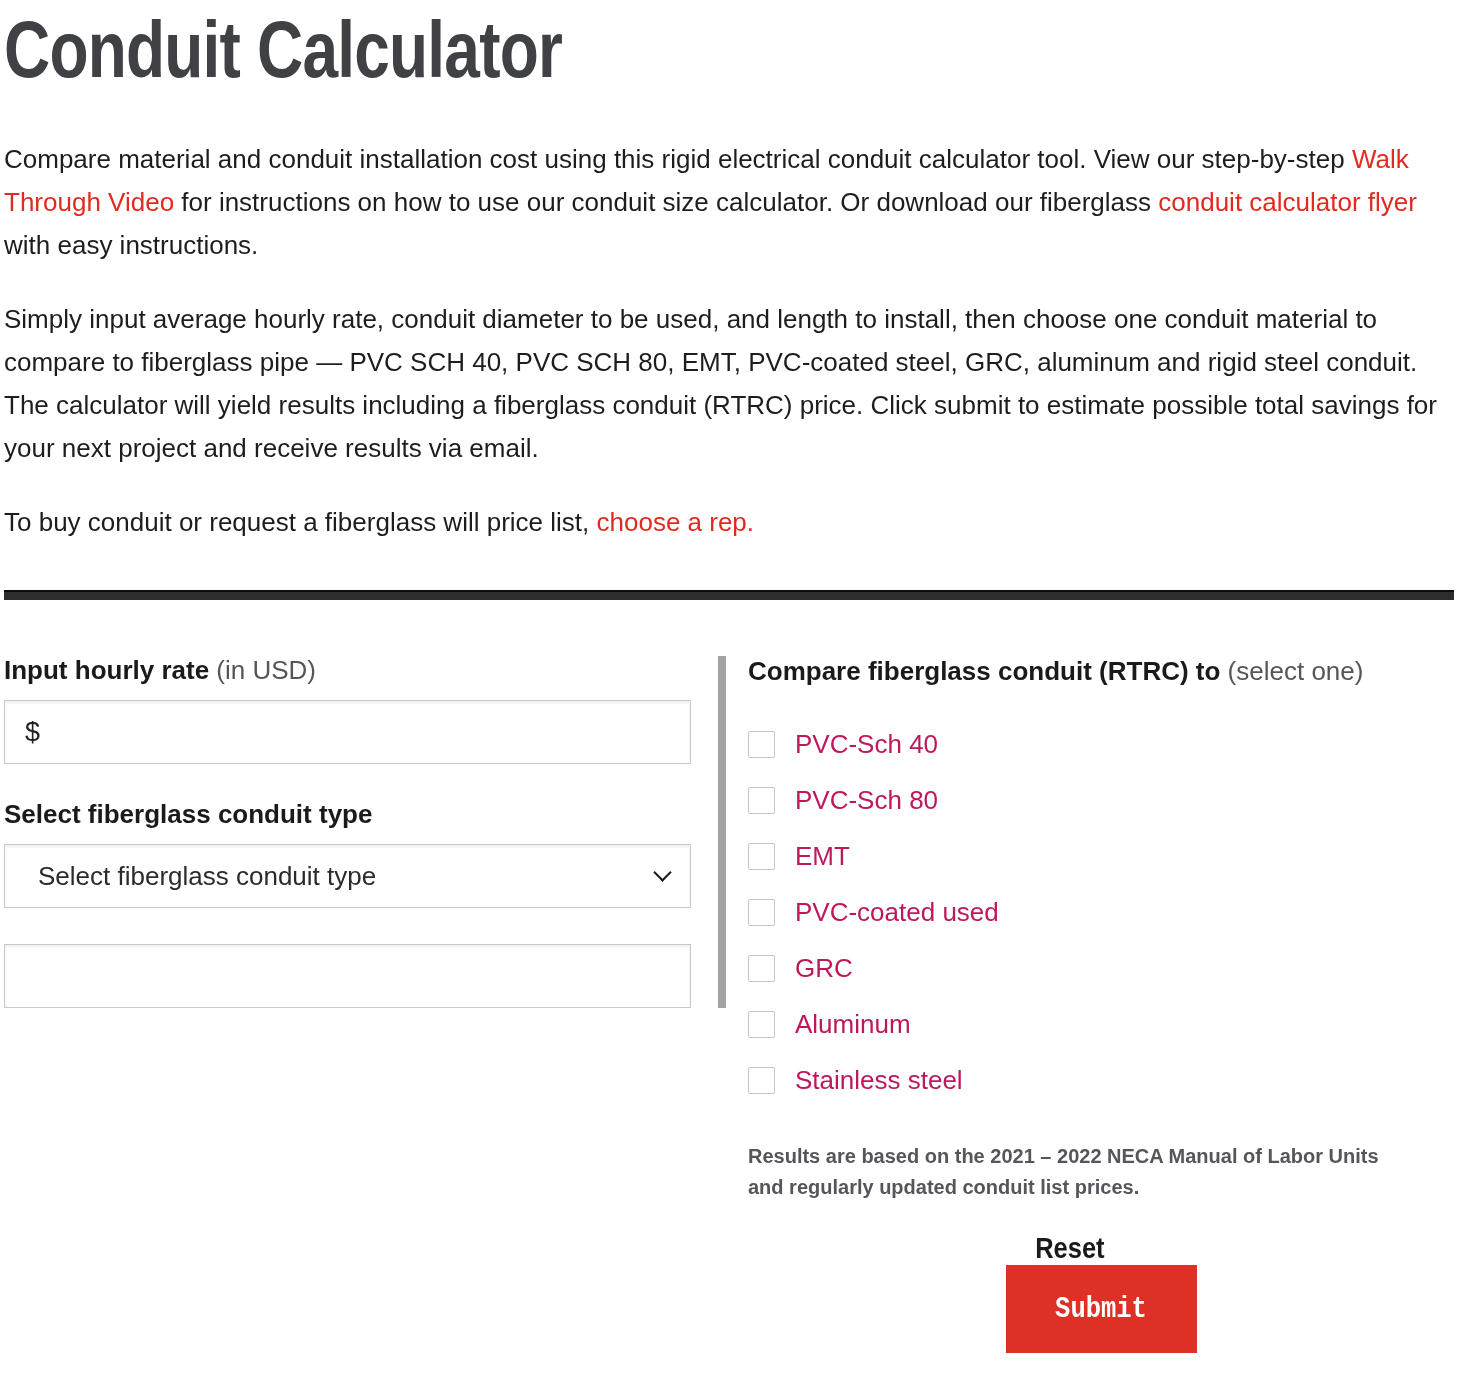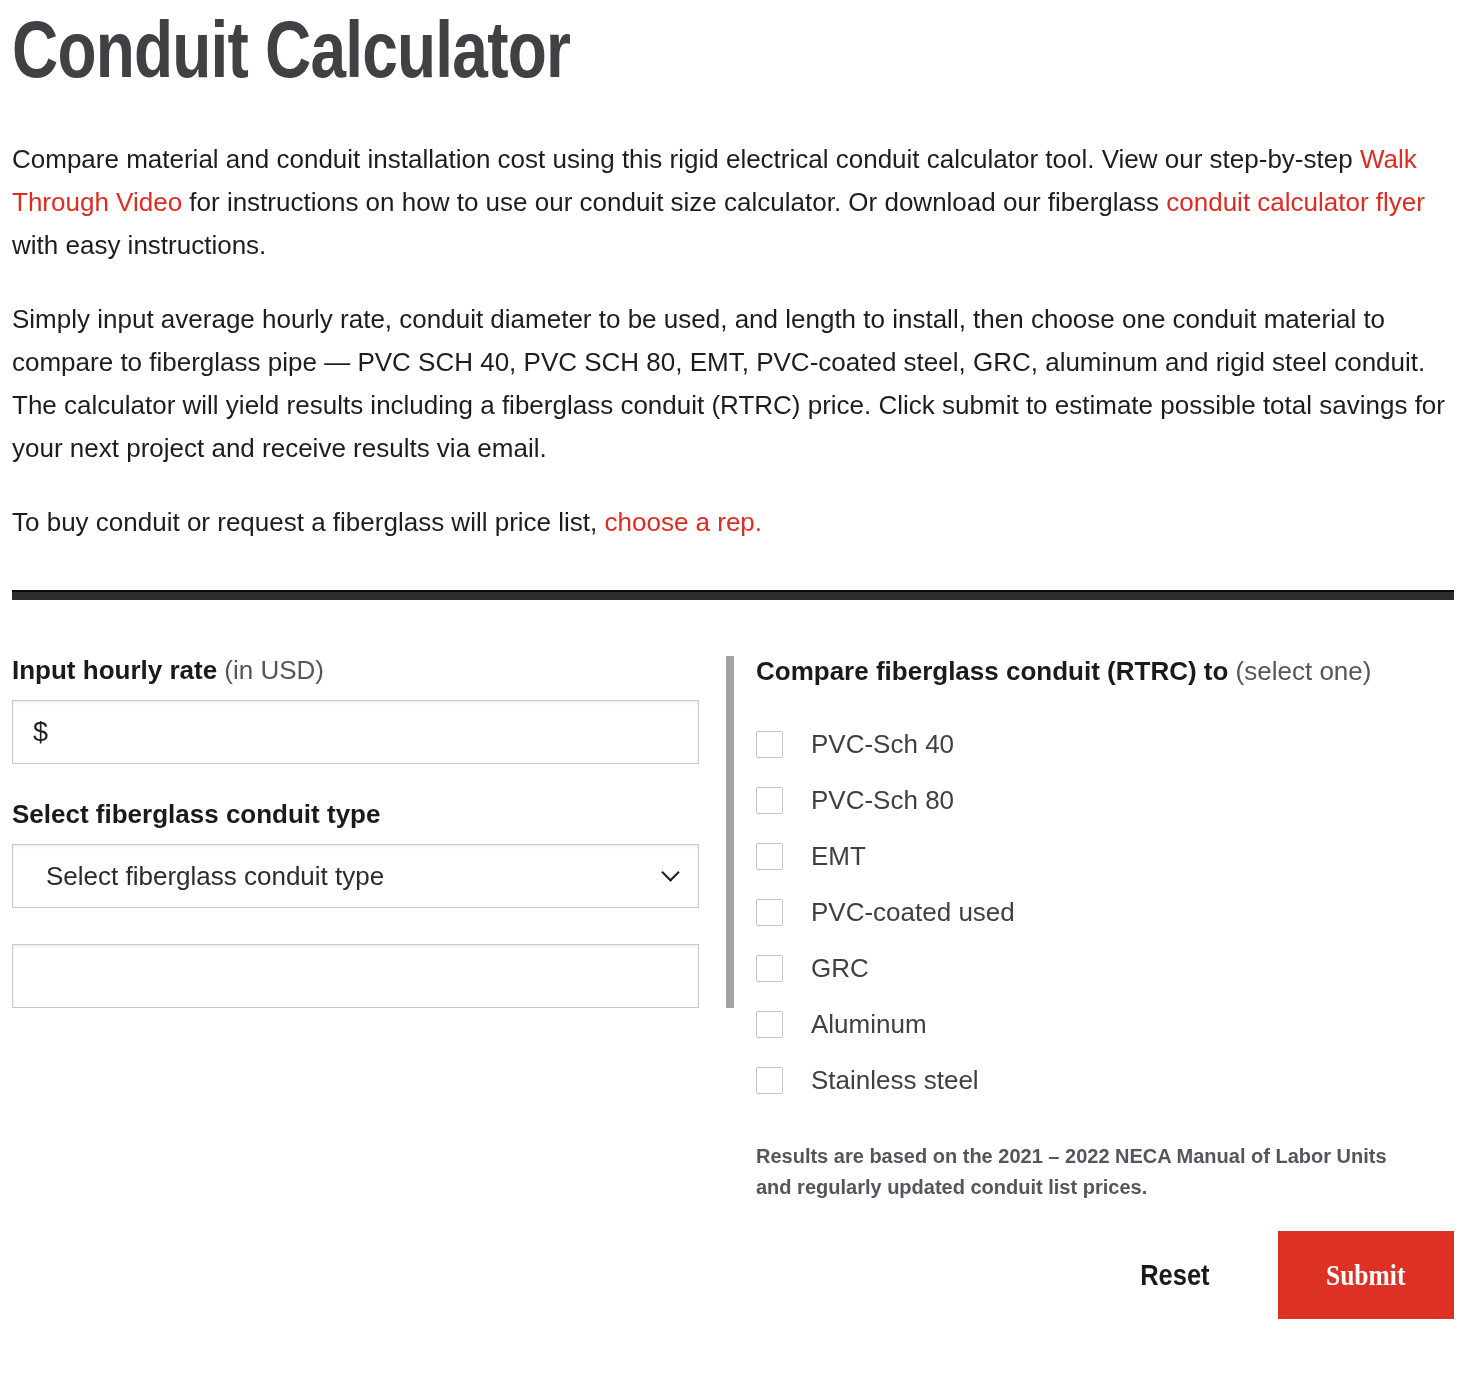--- a/index.html
+++ b/index.html
@@ -4,21 +4,21 @@
 <style>
   * { margin: 0; padding: 0; box-sizing: border-box; }
   html, body { background: #ffffff; }
   body {
     width: 1470px;
     min-height: 1374px;
     font-family: "Liberation Sans", sans-serif;
     color: #1a1a1a;
     overflow-x: hidden;
   }
-  .page { padding: 6px 16px 20px 12px; }
+  .page { padding: 6px 16px 20px 4px; }
 
   
   h1.title {
     font-size: 80px;
     font-weight: 700;
     color: #3f4144;
     line-height: 1.0;
     margin: 4px 0 48px 0;
     white-space: nowrap;
   }
@@ -141,58 +141,59 @@
   }
   .checkbox {
     width: 27px;
     height: 27px;
     border: 1px solid #c6c6c6;
     border-radius: 2px;
     background: #fff;
     flex: none;
   }
   .check-label {
-    margin-left: 28px;
-    font-size: 26px;
-    color: #404040;
+    margin-left: 20px;
+    font-size: 26px;
+    color: #be185d;
   }
 
   .note {
     margin-top: 47px;
     font-size: 20px;
     line-height: 31px;
     color: #54565b;
     max-width: 650px;
     font-weight: bold;
   }
 
   .actions {
     margin-top: 28px;
     display: flex;
     justify-content: flex-end;
     align-items: center;
+    flex-direction: column;
   }
   .reset-link {
     font-size: 30px;
     font-weight: 700;
     color: #1a1a1a;
     text-decoration: underline;
     text-decoration-thickness: 3px;
     text-underline-offset: 6px;
     cursor: pointer;
     margin-right: 62px;
   }
   .reset-link .cond { transform-origin: center; transform: scaleX(0.85); letter-spacing: 0; }
   .submit-btn {
-    width: 176px;
+    width: 191px;
     height: 88px;
     background: #dd3126;
     border: none;
     color: #ffffff;
-    font-family: Liberation Serif, serif;
+    font-family: Liberation Mono, monospace;
     font-size: 30px;
     font-weight: 700;
     cursor: pointer;
   }
   .submit-btn .cond { transform-origin: center; transform: scaleX(0.85); letter-spacing: 0; }
 </style>
 </head>
 <body>
 
 <div class="page">

